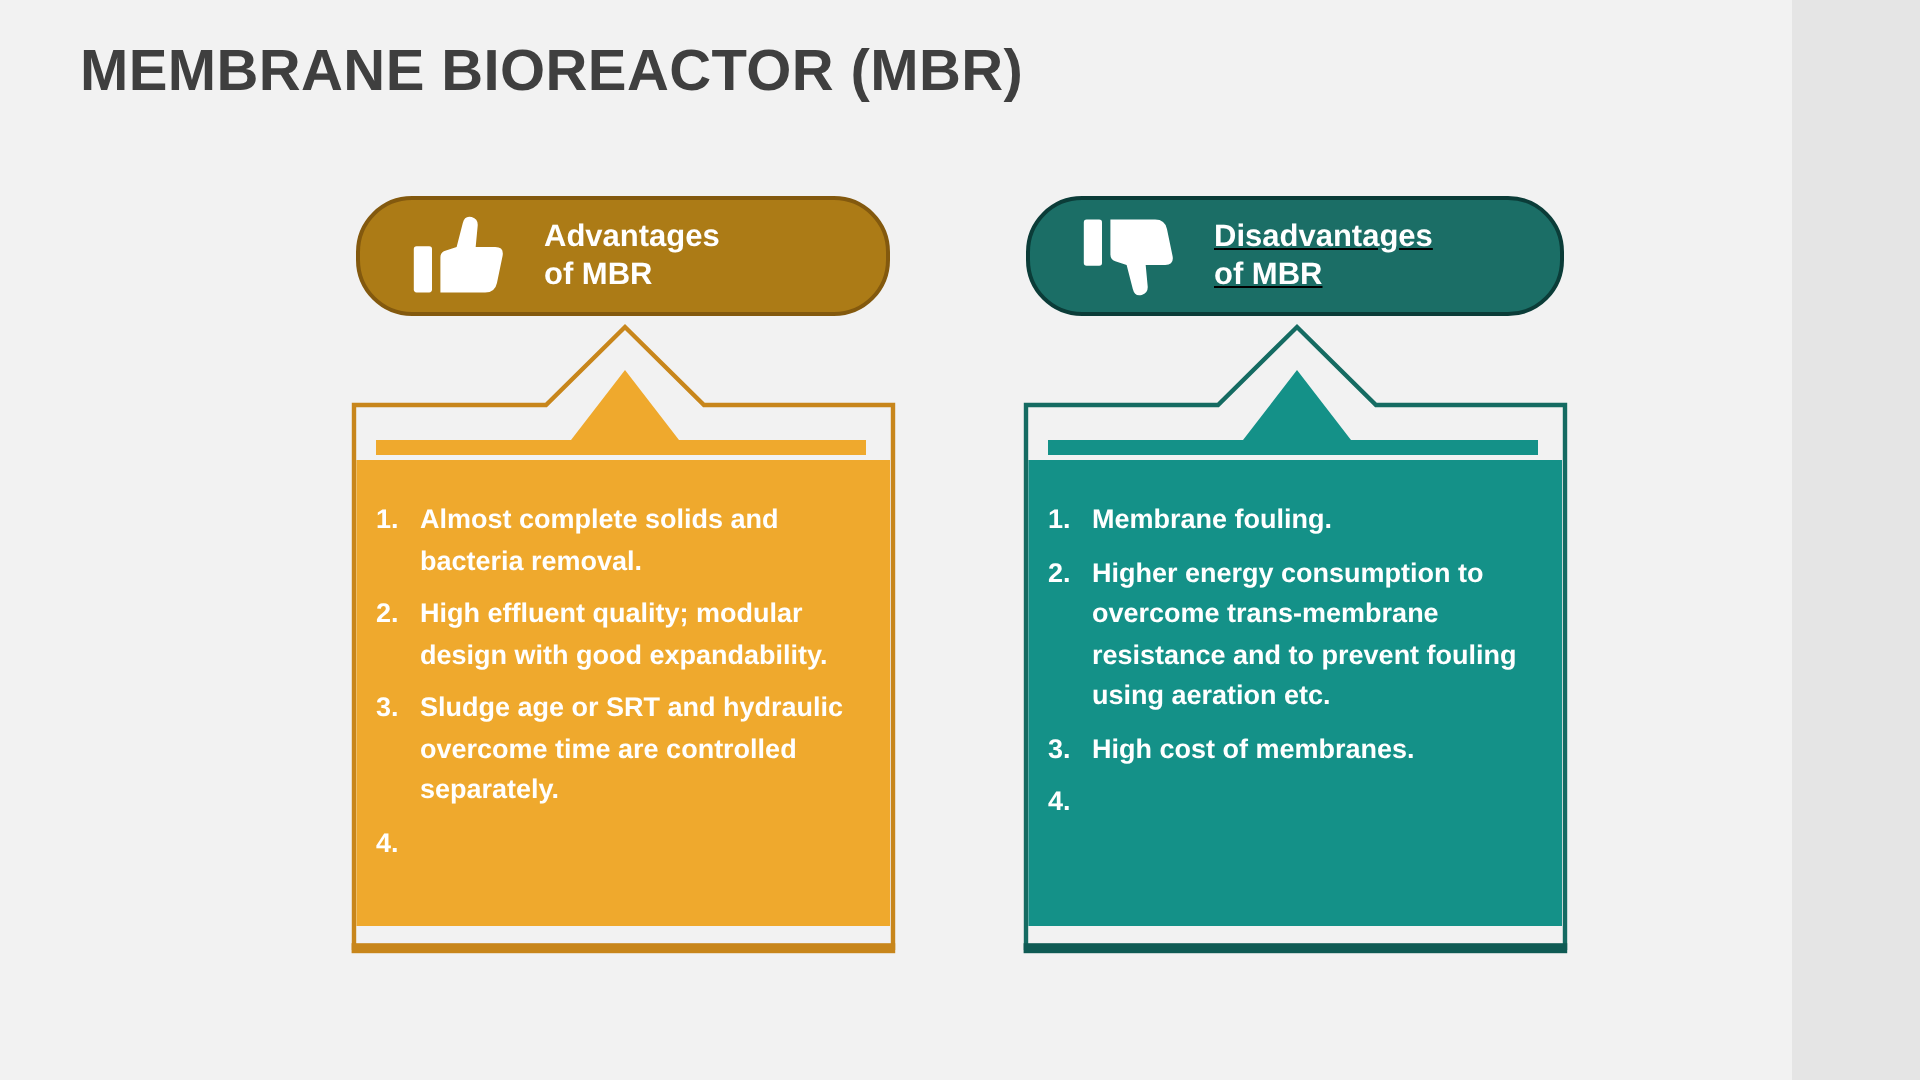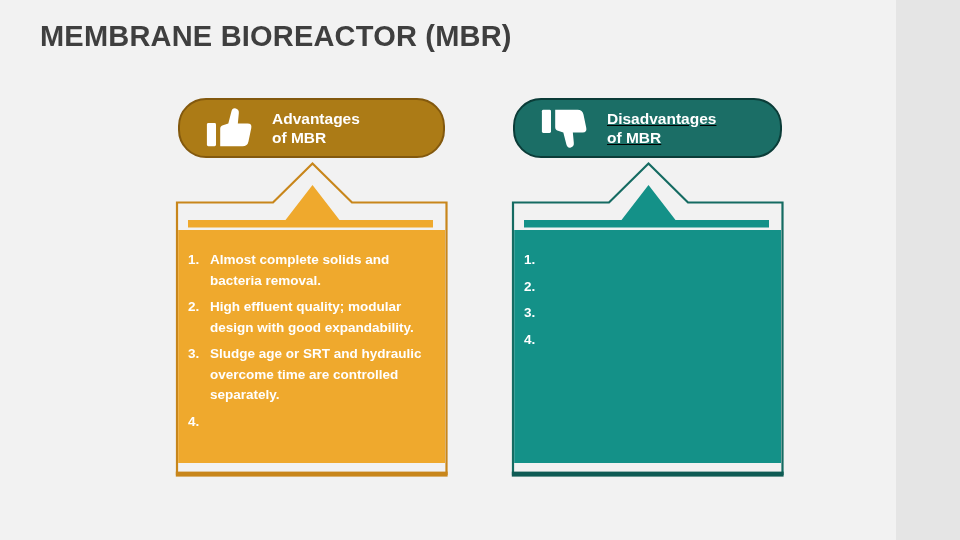--- a/index.html
+++ b/index.html
@@ -112,25 +112,28 @@
   <svg class="panel-svg dis" viewBox="0 0 275 318">
     <path class="outline" d="M2 314 L2 41.5 L98 41.5 L137.5 2.5 L177 41.5 L271.5 41.5 L271.5 314"></path>
     <rect class="outline-fill" x="0.8" y="310.6" width="271.8" height="5"></rect>
     <path class="shape-fill" d="M13 66.5 L13 59 L110.5 59 L137.5 24 L164.5 59 L258 59 L258 66.5 Z"></path>
     <rect class="shape-fill" x="3.2" y="69" width="266.8" height="233"></rect>
   </svg>
 
   <div class="num-list dis">
     <div class="list-item">
       <span class="num">1.</span>
+      <span class="txt">Membrane fouling.</span>
     </div>
     <div class="list-item">
       <span class="num">2.</span>
+      <span class="txt">Higher energy consumption to overcome trans-membrane resistance and to prevent fouling using aeration etc.</span>
     </div>
     <div class="list-item">
       <span class="num">3.</span>
+      <span class="txt">High cost of membranes.</span>
     </div>
     <div class="list-item">
       <span class="num">4.</span>
     </div>
   </div>
 
 </div>
 
 </body></html>

